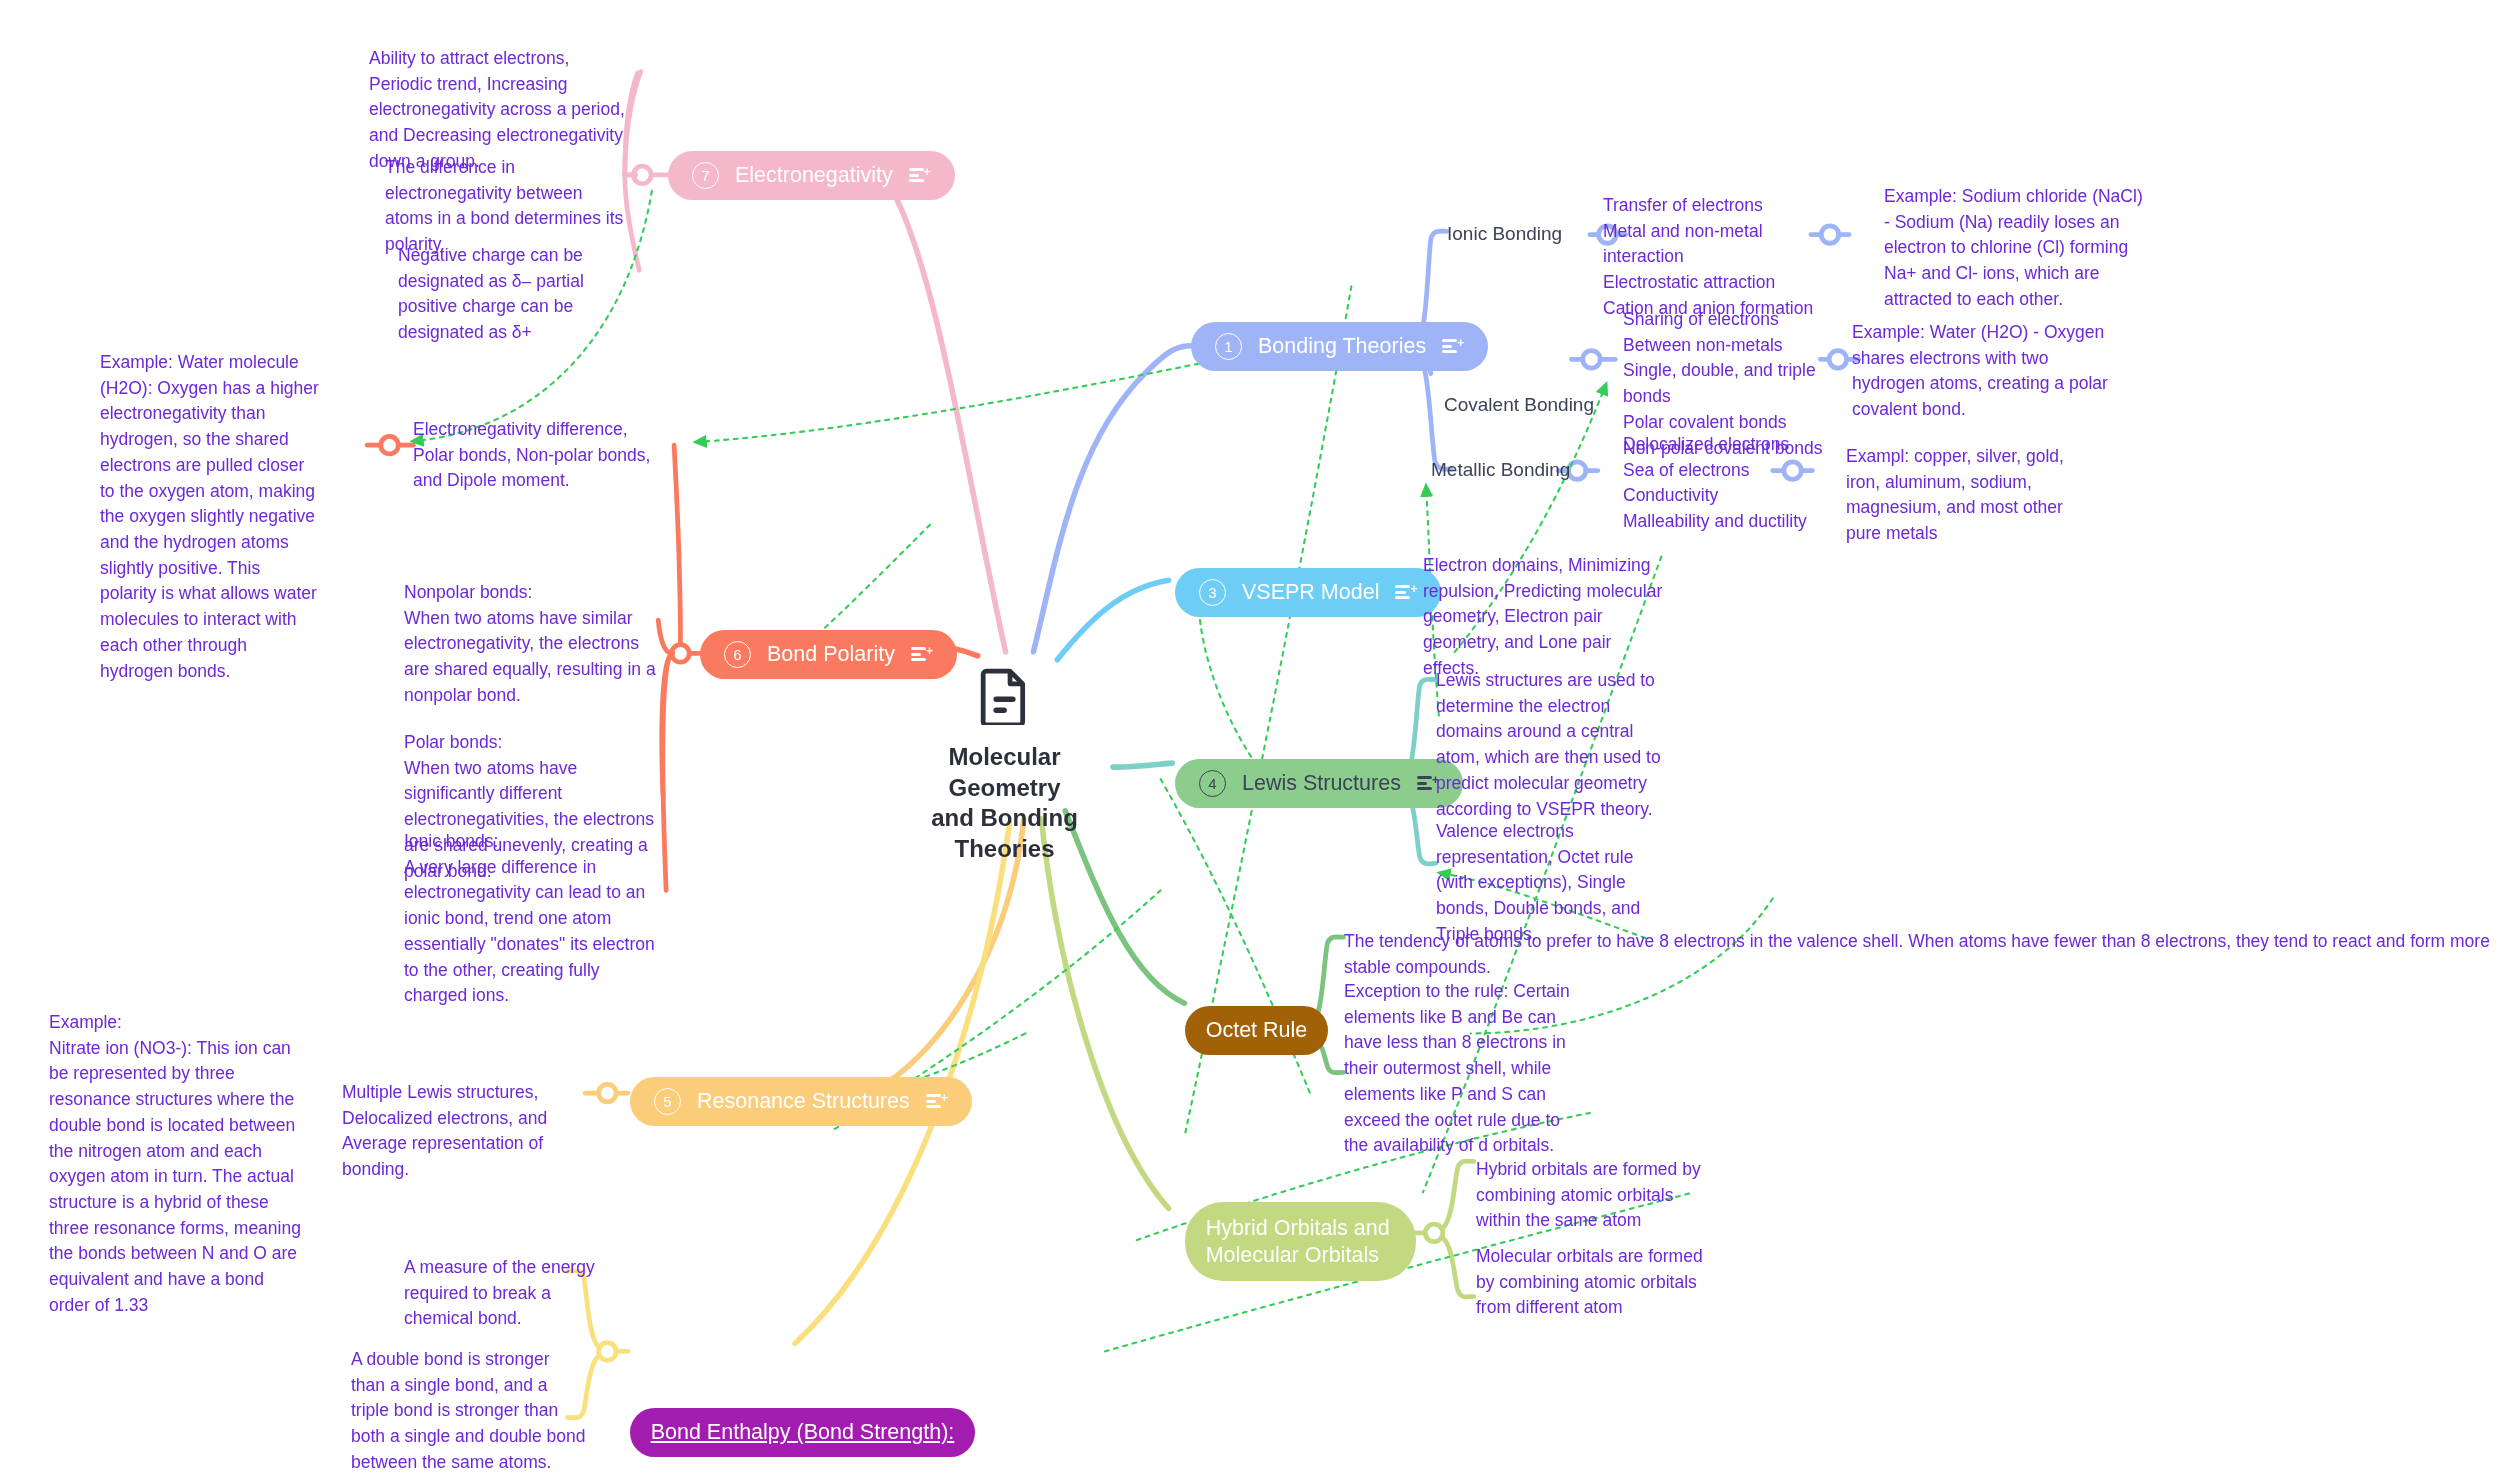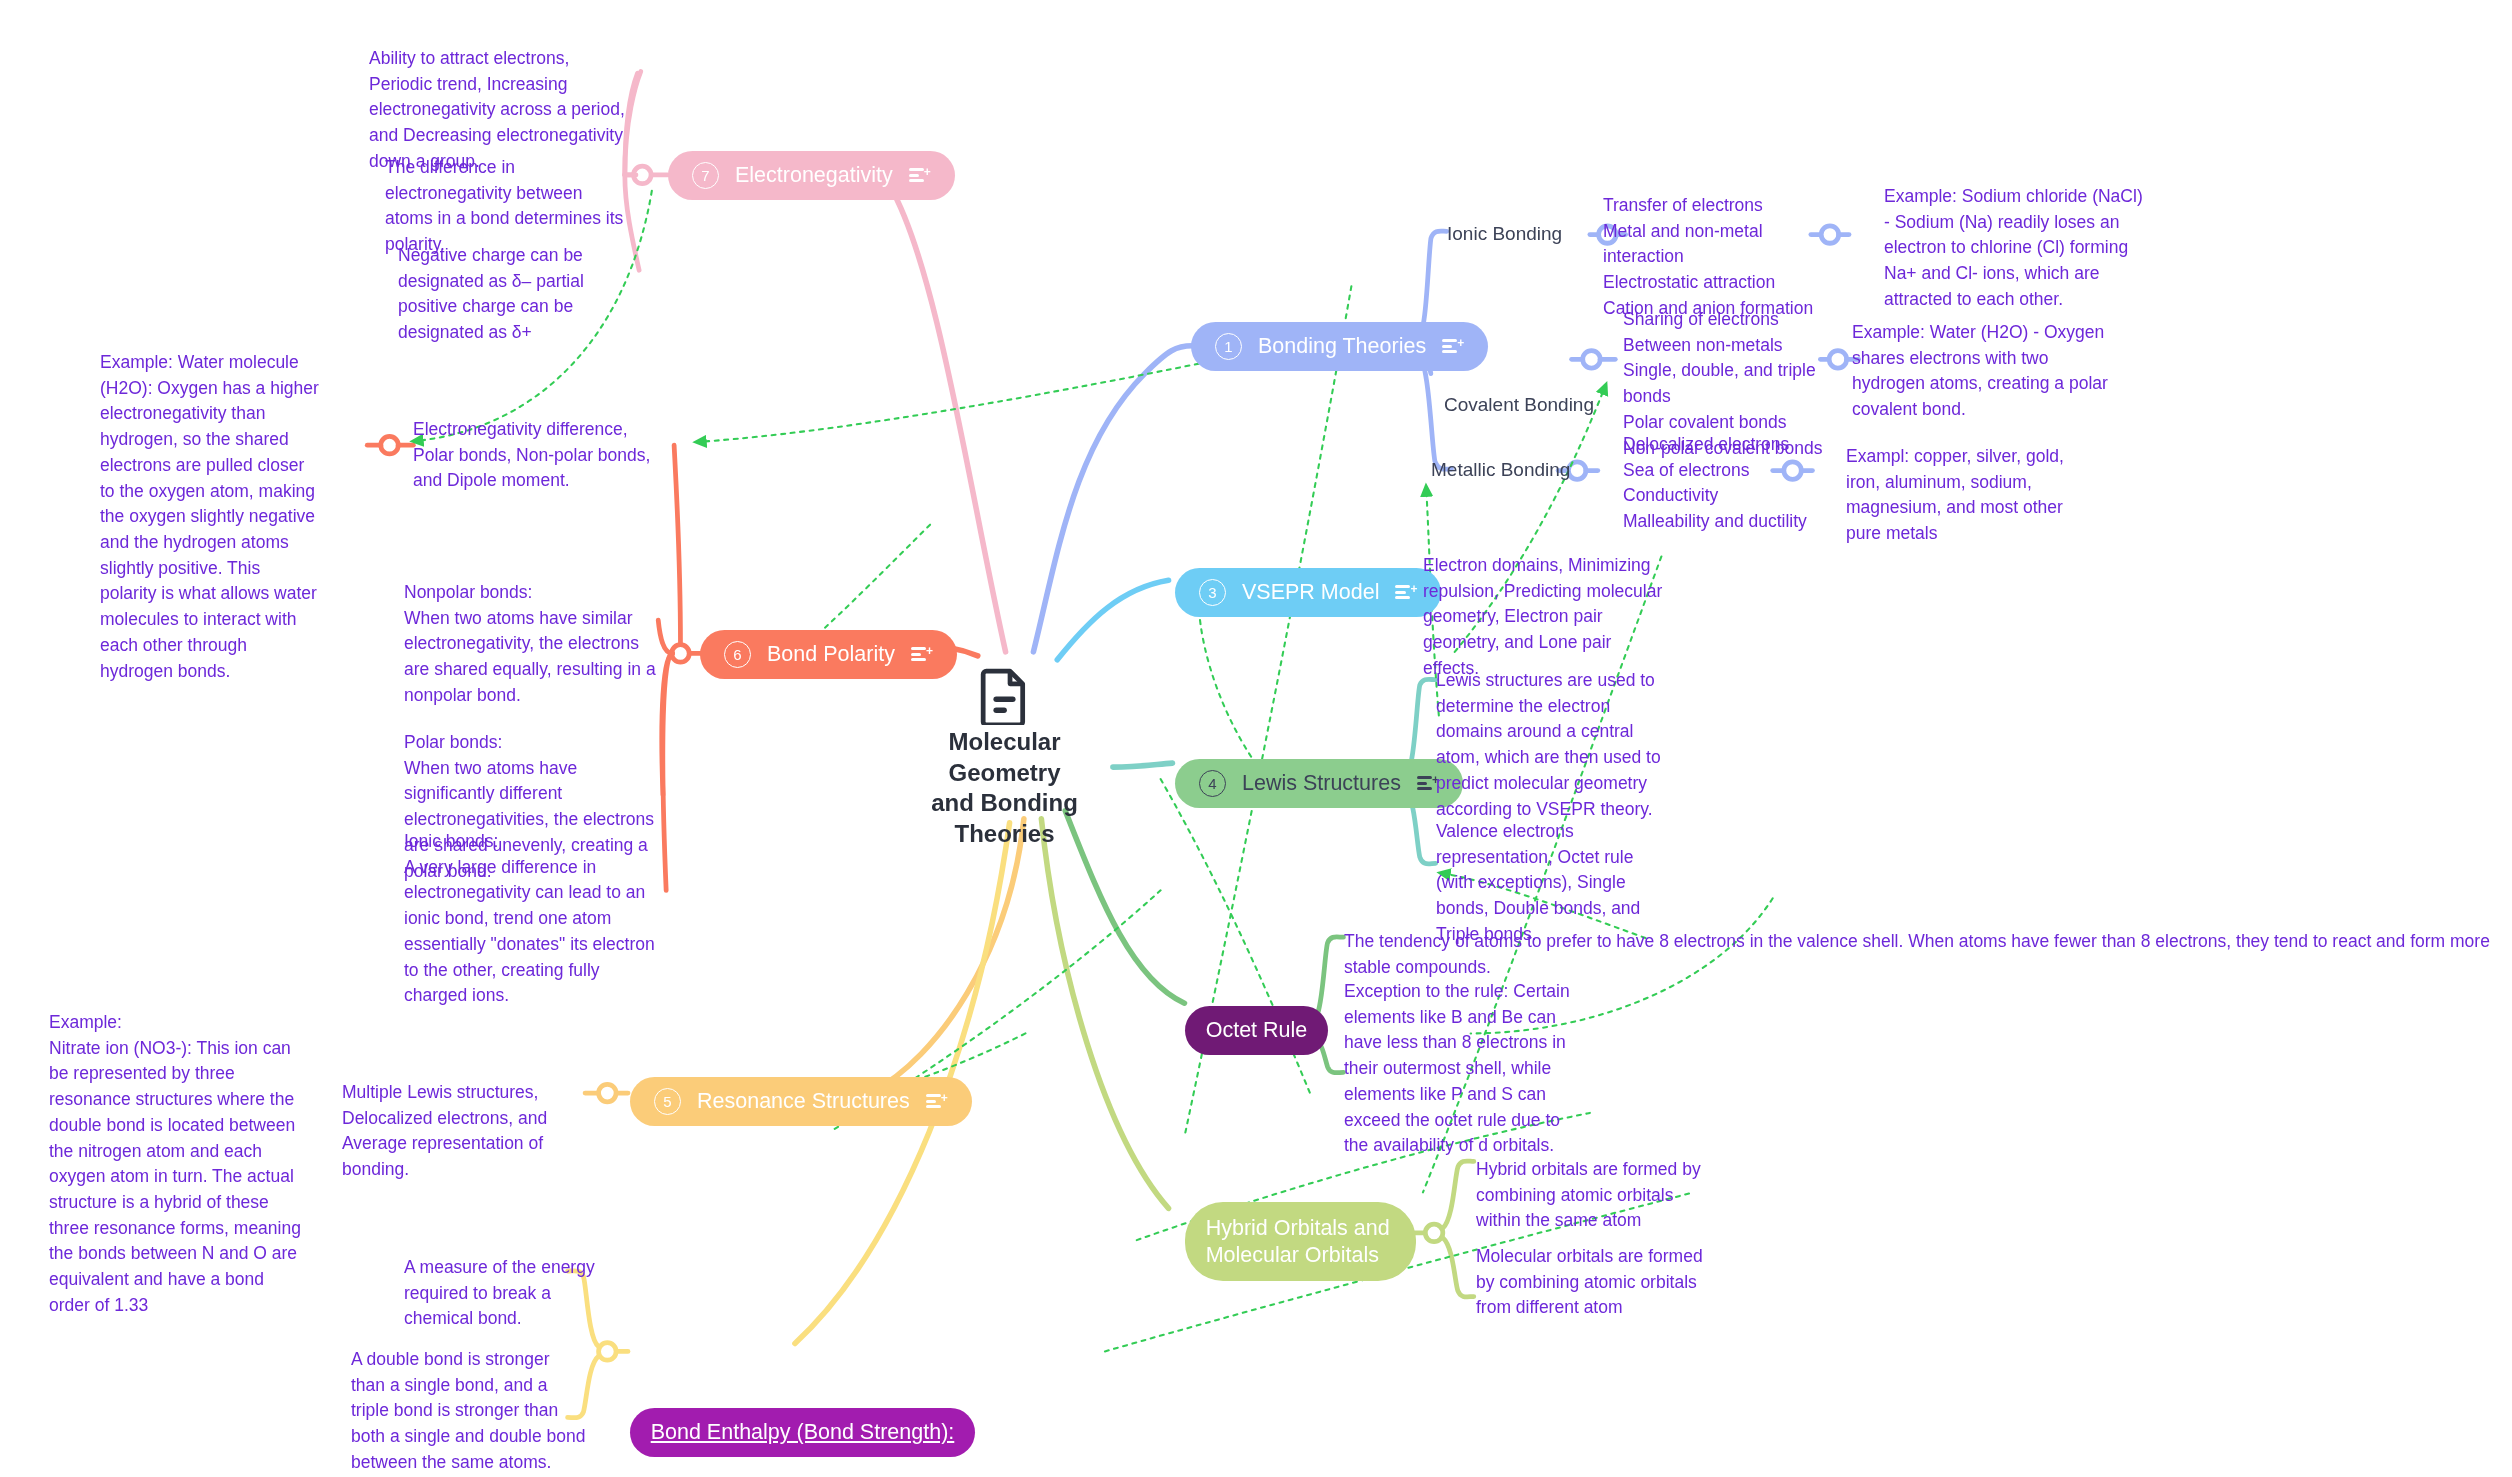--- a/index.html
+++ b/index.html
@@ -39,21 +39,21 @@
   .note-icon i:nth-child(1){ top:3.2px;  width:15px; }
   .note-icon i:nth-child(2){ top:8.7px; width:10.3px; }
   .note-icon i:nth-child(3){ top:14.3px; width:15px; }
   .note-icon b {
     position:absolute; right:0; top:0.8px; font-size:12px; line-height:1; font-weight:700; color:currentColor;
   }
 
   
   #center {
     position:absolute; left:897px; top:668px; width:215px;
-    display:flex; flex-direction:column; align-items:center; gap:2px;
+    display:flex; flex-direction:column; align-items:center; gap:17px;
     text-align:center;
   }
   #center .doc-icon { width:49px; height:57px; }
   #center .title {
     font-size:24px; font-weight:700; color:#2b303b; line-height:1.28;
   }
 
   
   .tb {
     position:absolute;
@@ -255,21 +255,21 @@
     <span class="badge">4</span>
     <span class="node-label">Lewis Structures</span>
     <span class="note-icon">
         <i></i>
         <i></i>
         <i></i>
         <b>+</b>
       </span>
   </div>
 
-  <div class="node" id="n-octet" style="left:1185px; top:1006px; background:#701a75; padding:11px 20.7px;">
+  <div class="node" id="n-octet" style="left:1185px; top:1006px; background:#a16207; padding:11px 20.7px;">
     <span class="node-label">Octet Rule</span>
   </div>
 
   <div class="node wrap" id="n-hybrid" style="left:1185px; top:1202px; width:231px; background:#c2d981; padding:12.7px 20.7px; white-space:normal;">
     <span class="node-label">Hybrid Orbitals and Molecular Orbitals</span>
   </div>
 
   <div class="node" id="n-resonance" style="left:630px; top:1077px; background:#fbcc79;">
     <span class="badge">5</span>
     <span class="node-label">Resonance Structures</span>

